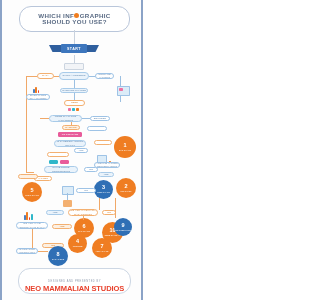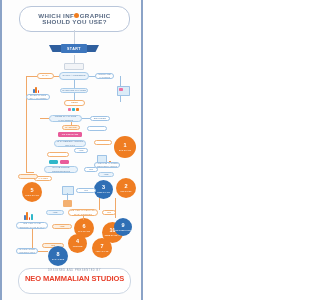--- a/index.html
+++ b/index.html
@@ -80,21 +80,21 @@
   
   .icon{position:absolute;}
   .bars{display:flex;align-items:flex-end;gap:.8px;}
   .bars i{display:block;width:1.6px;border-radius:.4px;}
   .sq{position:absolute;border-radius:.8px;}
 
   
   .footer{
     position:absolute;left:16px;top:268px;width:111px;height:24px;
     border:1px solid #cdd7e4;border-radius:12px;background:#ffffff;
-    display:flex;flex-direction:column;align-items:center;justify-content:flex-start;
+    display:flex;flex-direction:column;align-items:center;justify-content:flex-end;
   }
   .footer .by{font-size:2.6px;letter-spacing:.5px;color:#8d9aad;margin-bottom:1.5px;}
   .footer .studio{
     font-size:7.4px;font-weight:bold;color:#e8412c;letter-spacing:-.1px;
     white-space:nowrap;transform:scaleX(1.02);
   }
 </style>
 </head>
 <body>
 

